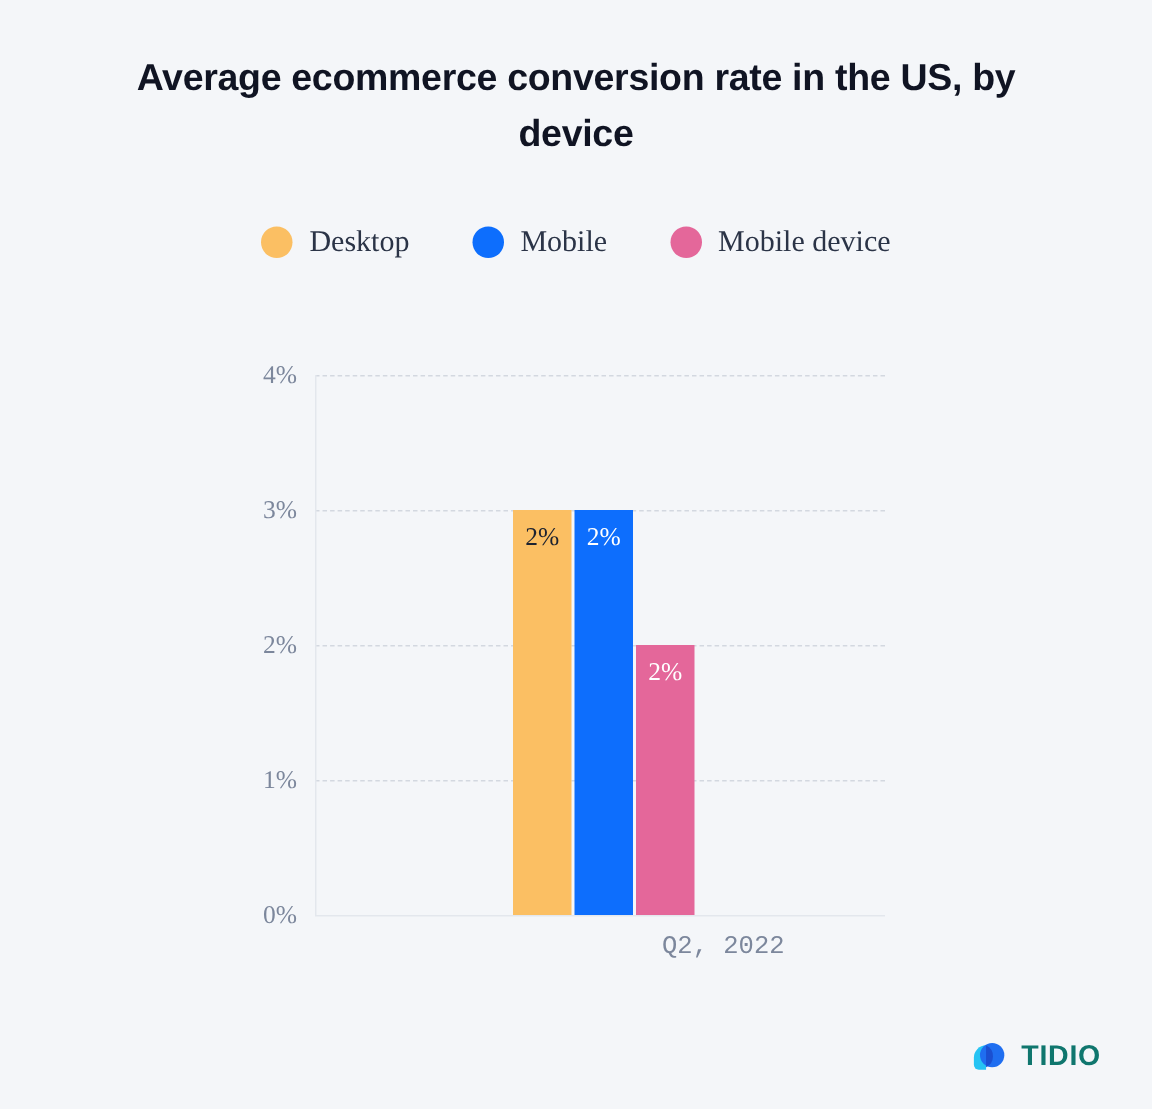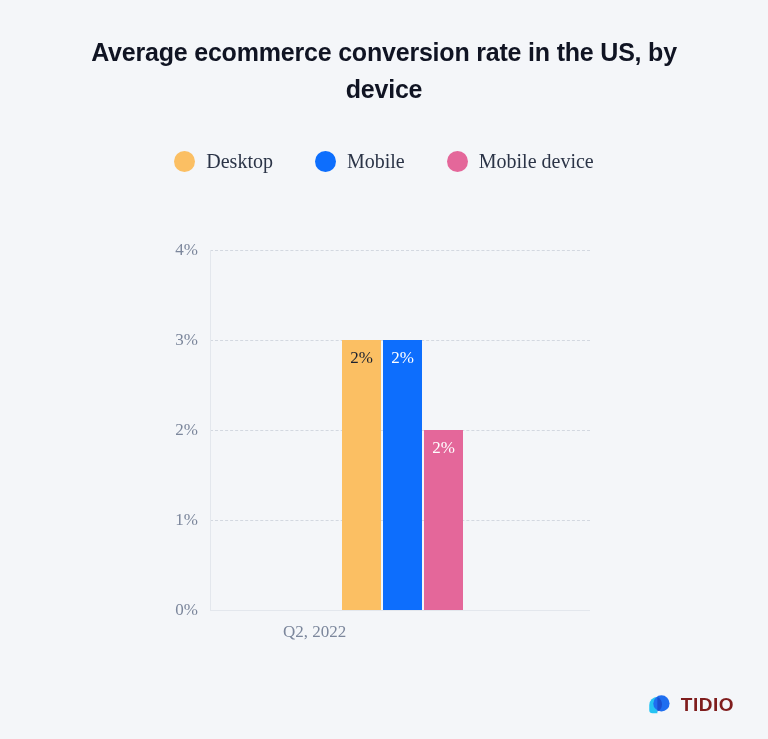--- a/index.html
+++ b/index.html
@@ -150,22 +150,22 @@
     font-family: "Liberation Serif", serif;
     font-size: 17px;
     line-height: 20px;
   }
 
   .xlabel {
     position: absolute;
     left: 283px;
     top: 622px;
     width: 240px;
-    text-align: left;
-    font-family: Liberation Serif, serif;
+    text-align: right;
+    font-family: Liberation Mono, monospace;
     font-size: 17px;
     color: #7c879c;
   }
 
   
   .logo {
     position: absolute;
     right: 34px;
     top: 692px;
     display: flex;
@@ -175,21 +175,21 @@
   .logo-mark {
     width: 26px;
     height: 26px;
     display: block;
   }
   .logo-text {
     font-family: "Liberation Sans", sans-serif;
     font-weight: bold;
     font-size: 19px;
     letter-spacing: 0.5px;
-    color: #7f1d1d;
+    color: #0f766e;
   }
 </style>
 </head>
 <body>
 
 <div class="page">
 
   <div class="title">Average ecommerce conversion rate in the US, by device</div>
 
   <div class="legend">

